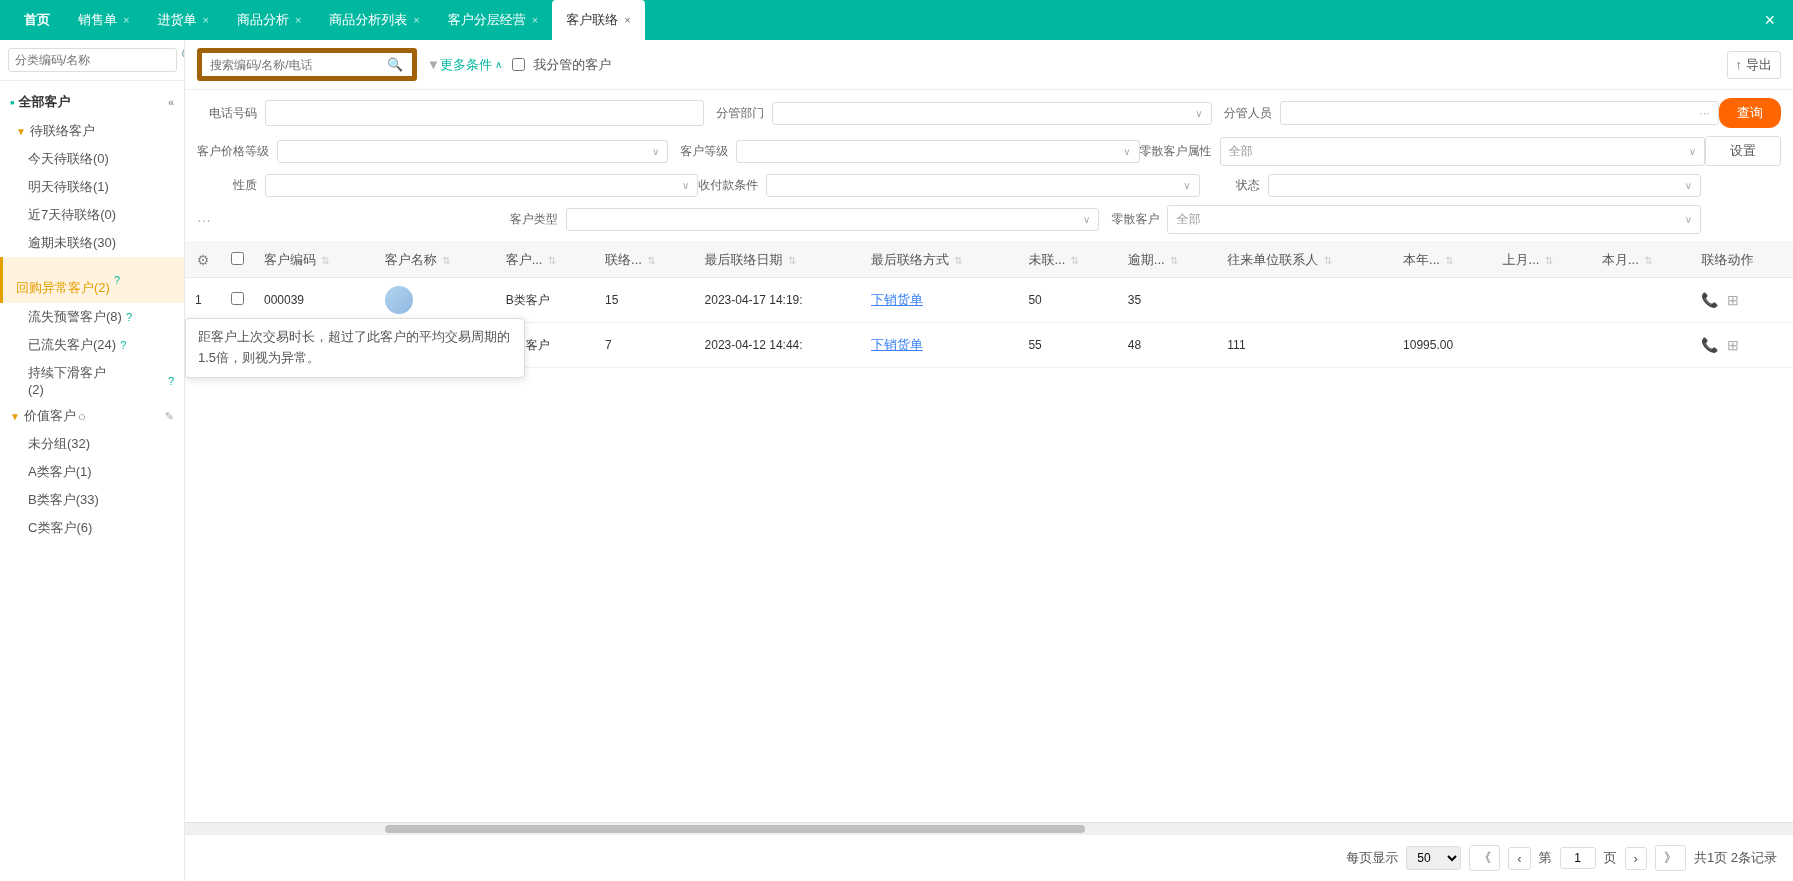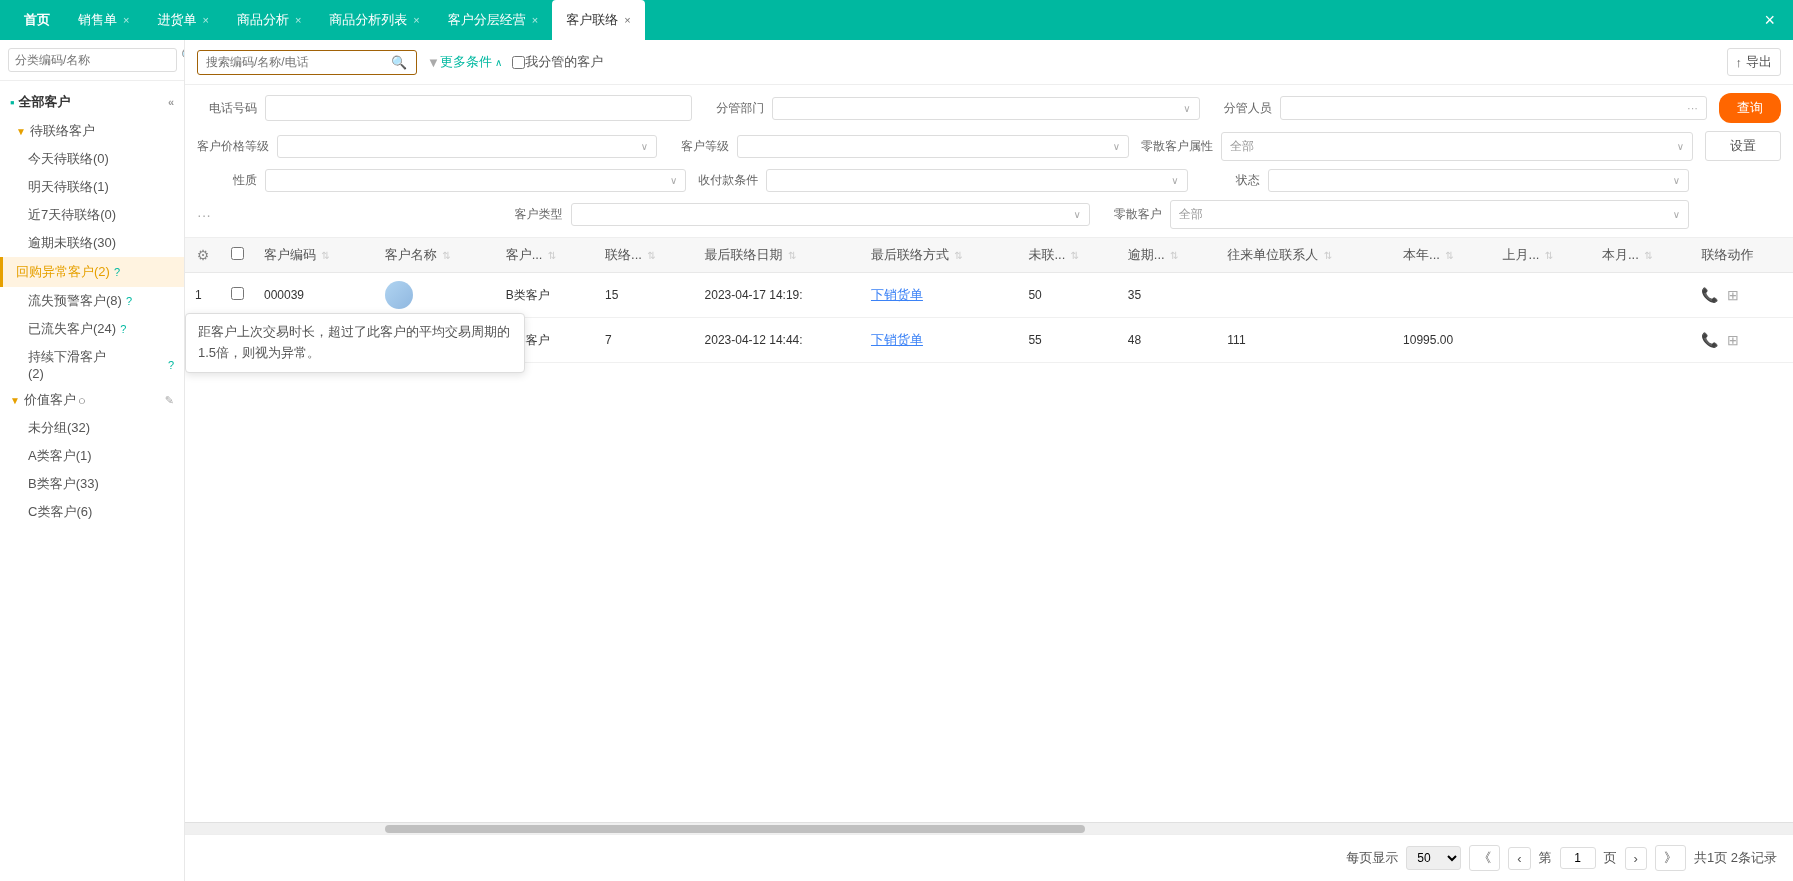--- a/index.html
+++ b/index.html
@@ -71,44 +71,44 @@
 
     
     .content-area { flex: 1; display: flex; flex-direction: column; overflow: hidden; }
 
     
     .toolbar-row {
       display: flex; align-items: center; padding: 8px 12px; background: white;
       border-bottom: 1px solid #eee; gap: 10px;
     }
     .search-box {
-      display: flex; align-items: center; border: 1px solid #a16207;
+      display: flex; align-items: center; border: 5px solid #a16207;
       border-radius: 3px; padding: 4px 8px; width: 220px;
     }
     .search-box input { border: none; outline: none; flex: 1; font-size: 12px; }
     .search-icon { color: #00b8a0; cursor: pointer; }
     .more-conditions {
       display: flex; align-items: center; color: #00b8a0; cursor: pointer; font-size: 12px;
     }
     .more-conditions .arrow { margin-left: 3px; font-size: 10px; }
     .my-customers {
-      display: flex; align-items: center; gap: 0; color: #555; font-size: 12px; cursor: pointer;
+      display: flex; align-items: center; gap: 8px; color: #555; font-size: 12px; cursor: pointer;
     }
     .export-btn {
       margin-left: auto; display: flex; align-items: center; gap: 4px;
       color: #555; font-size: 12px; cursor: pointer; border: 1px solid #ddd;
       padding: 4px 8px; border-radius: 3px; background: white;
     }
 
     
     .filter-area {
       background: white; padding: 8px 12px; border-bottom: 1px solid #eee;
     }
     .filter-row {
-      display: flex; align-items: center; gap: 12px; margin-bottom: 8px;
+      display: flex; align-items: center; margin-bottom: 8px;
     }
     .filter-row:last-child { margin-bottom: 0; }
     .filter-cell {
       display: flex; align-items: center; flex: 1; min-width: 0;
     }
     .filter-label { color: #666; white-space: nowrap; margin-right: 8px; font-size: 12px; min-width: 60px; text-align: right; }
     .filter-select {
       flex: 1; display: flex; align-items: center; border: 1px solid #ddd;
       border-radius: 3px; padding: 5px 8px; cursor: pointer; background: white; position: relative;
     }
@@ -249,21 +249,21 @@
       </div>
       <div class="sidebar-item">
         <span>近7天待联络(0)</span>
       </div>
       <div class="sidebar-item">
         <span>逾期未联络(30)</span>
       </div>
 
       <div style="position:relative; display:flex; align-items:center; padding:6px 10px 6px 10px; background:#fff3e0; cursor:pointer; font-size:12px; color:#e6a000;">
         <div style="position:absolute; left:0; top:0; width:3px; height:100%; background:#e6a000;"></div>
-        <span style="margin-left:6px;">回购异常客户(2)</span>
+        <span style="margin-left:6px;margin-top:16px;">回购异常客户(2)</span>
         <span style="margin-left:4px; color:#00b8a0; font-size:11px;">?</span>
       </div>
 
       <div class="sidebar-item" style="display:flex; align-items:center;">
         <span>流失预警客户(8)</span>
         <span style="margin-left:4px; color:#00b8a0; font-size:11px;">?</span>
       </div>
       <div class="sidebar-item" style="display:flex; align-items:center;">
         <span>已流失客户(24)</span>
         <span style="margin-left:4px; color:#00b8a0; font-size:11px;">?</span>

